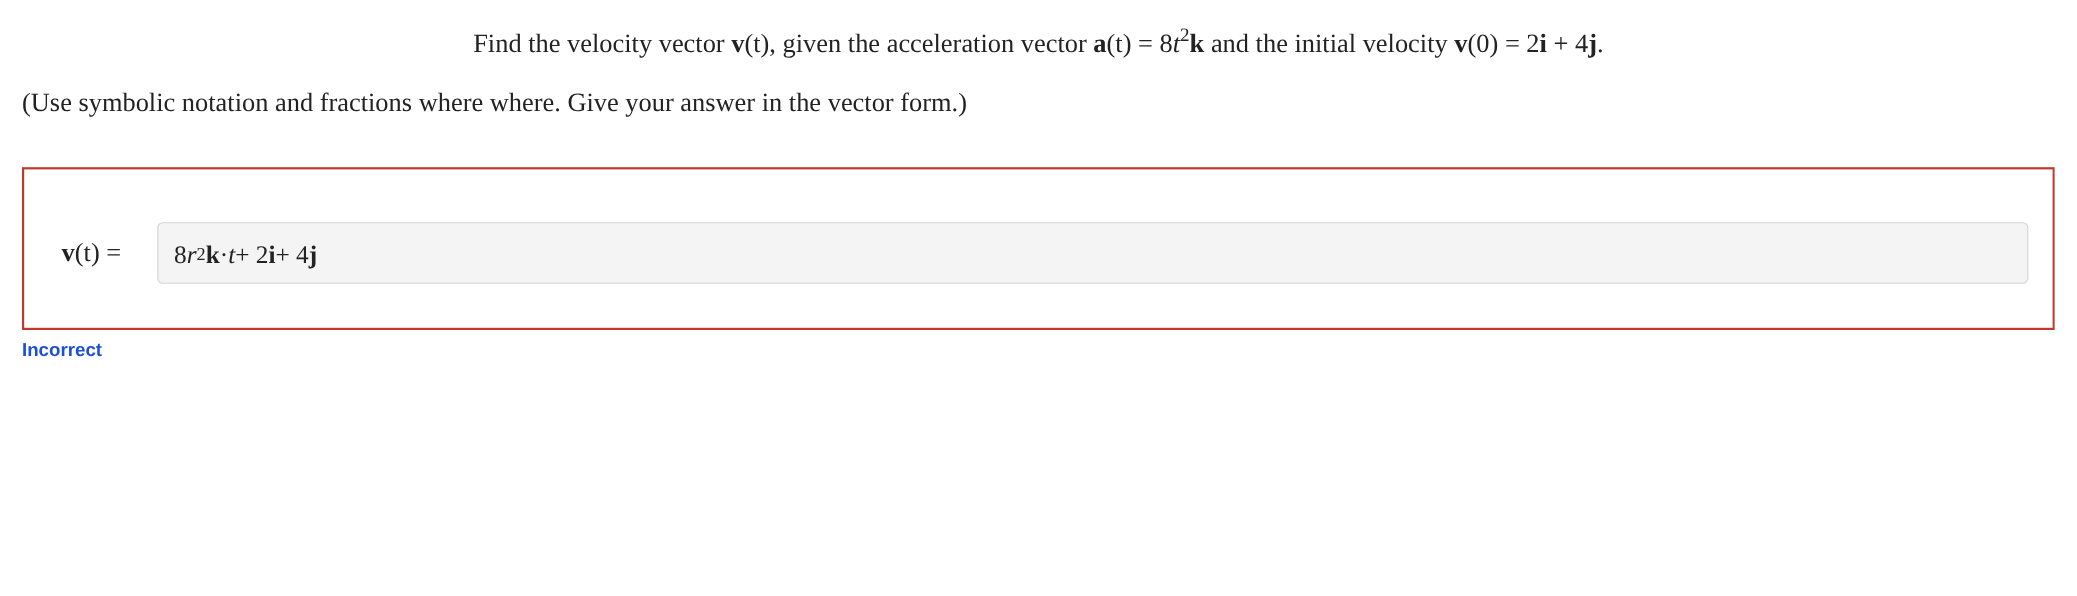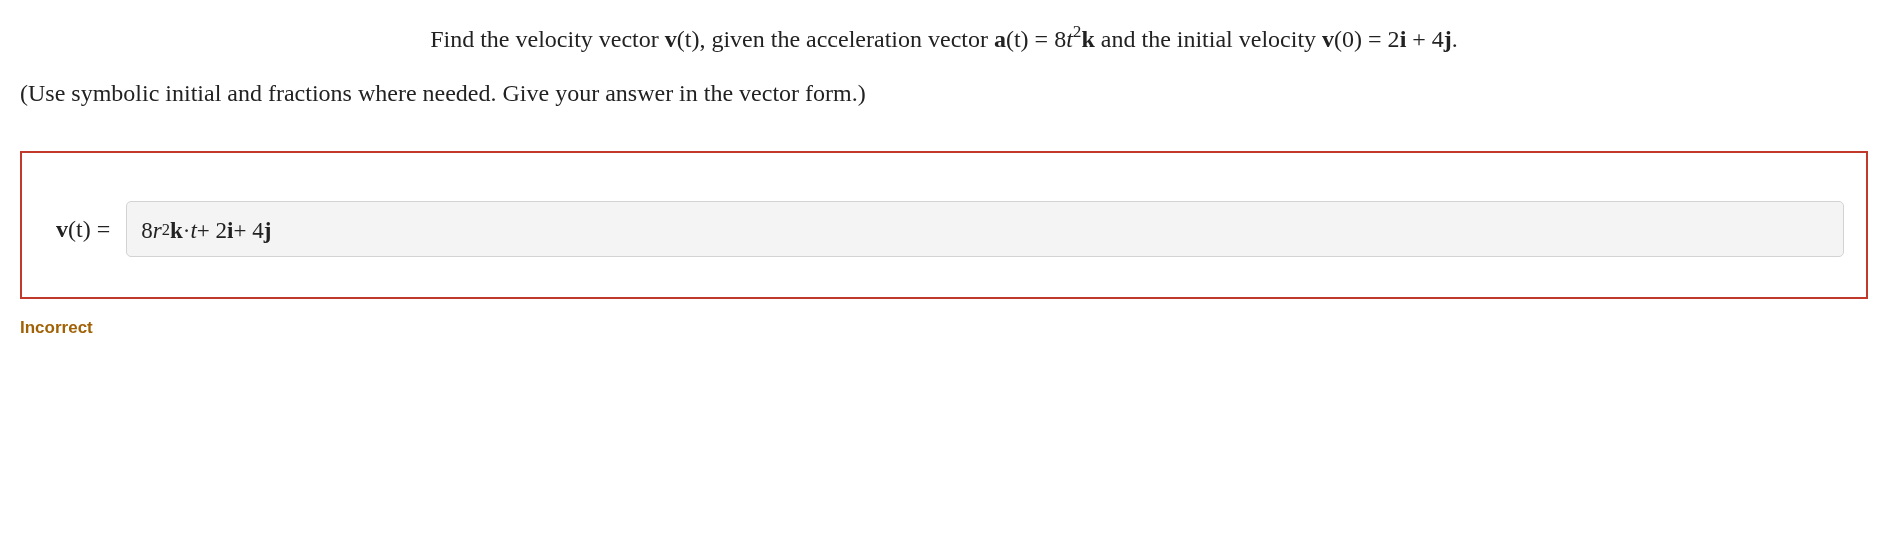--- a/index.html
+++ b/index.html
@@ -13,62 +13,62 @@
   .problem-text { margin-bottom: 18px; text-align: center; }
   .hint-text { margin-top: 18px; margin-bottom: 40px; }
   .answer-box {
     border: 2.5px solid #c0392b;
     padding: 30px 22px 18px 22px;
     margin-top: 20px;
   }
   .answer-row {
     display: flex;
     align-items: center;
-    gap: 16px;
+    gap: 33px;
     margin: 18px 0 22px 12px;
   }
   .lhs {
     white-space: nowrap;
   }
   .input-field {
     flex: 1;
     background: #f4f4f4;
     border: 1px solid #d3d3d3;
     border-radius: 5px;
     padding: 10px 14px 6px 14px;
     font-family: Georgia, 'Times New Roman', serif;
     font-size: 23px;
     min-height: 38px;
     display: flex;
     align-items: center;
   }
   .feedback {
-    color: #a16207;
+    color: #1d4ed8;
     font-family: Verdana, Arial, sans-serif;
     font-weight: bold;
     font-size: 17px;
-    margin-top: 16px;
+    margin-top: 6px;
   }
   .b { font-weight: bold; }
   
   .sup {
     font-size: 0.72em;
     vertical-align: super;
     position: relative;
     top: -0.05em;
   }
 </style>
 </head>
 <body>
 
 <div class="problem-text">
   <span>Find the velocity vector </span><span class="b">v</span><span>(t)</span><span>, given the acceleration vector </span><span class="b">a</span><span>(t)</span><span> = 8</span><span style="font-style: italic;">t</span><span class="sup">2</span><span class="b">k</span><span> and the initial velocity </span><span class="b">v</span><span>(0)</span><span> = 2</span><span class="b">i</span><span> + 4</span><span class="b">j</span><span>.</span>
 </div>
 
-<div class="hint-text">(Use symbolic initial and fractions where needed. Give your answer in the vector form.)</div>
+<div class="hint-text">(Use symbolic notation and fractions where where. Give your answer in the vector form.)</div>
 
 <div class="answer-box">
   <div class="answer-row">
     <div class="lhs">
       <span class="b">v</span><span>(t)</span><span> =</span>
     </div>
     <div class="input-field">
       <span>8</span>
         <span style="font-style: italic;">r</span>
         <span class="sup">2</span>

